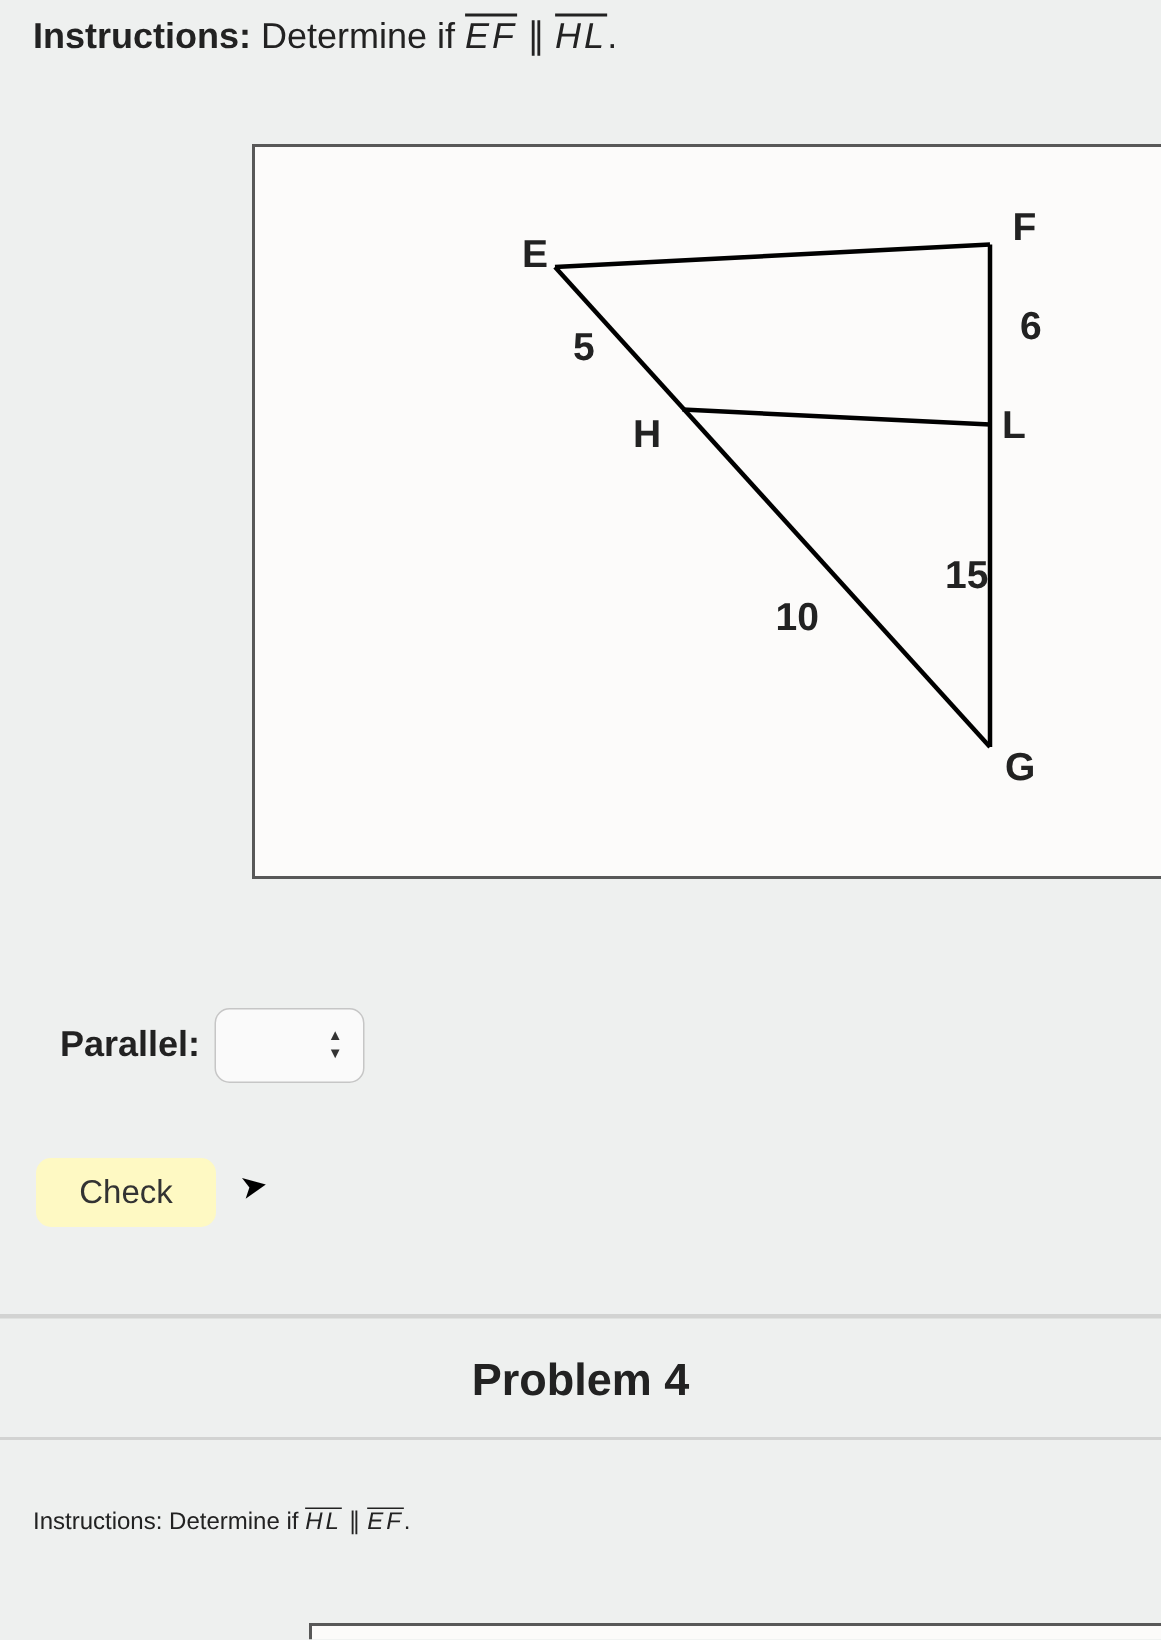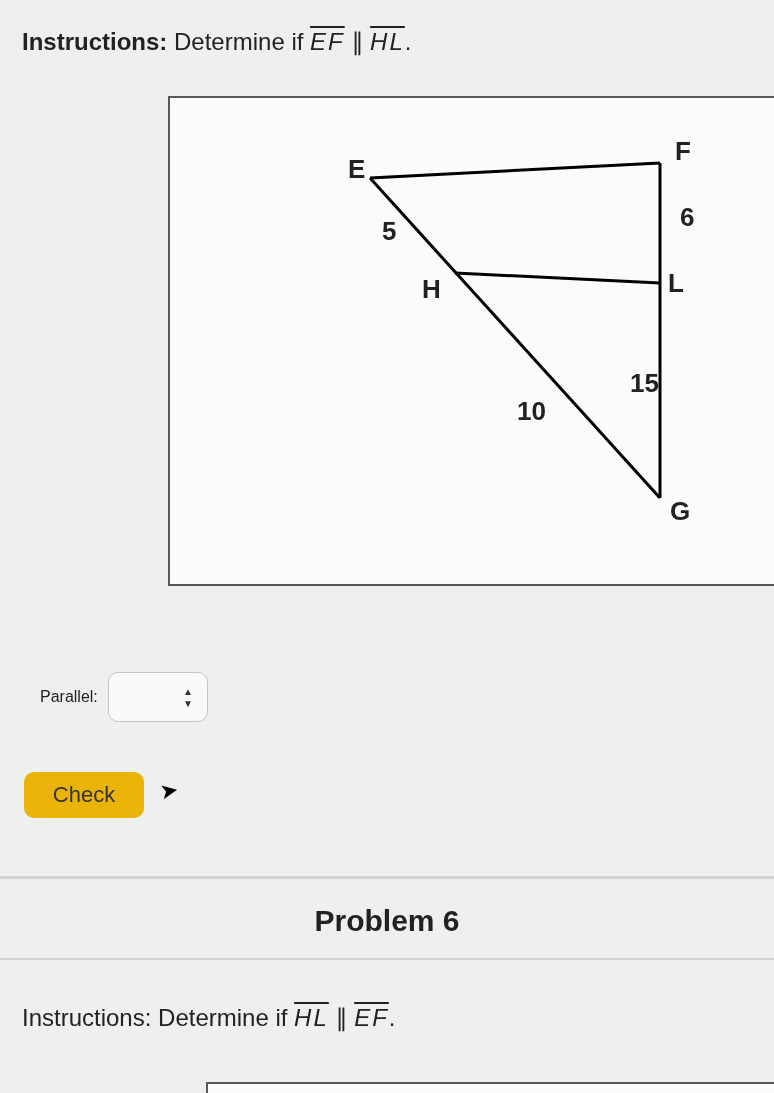--- a/index.html
+++ b/index.html
@@ -10,21 +10,21 @@
     background: #eef0ef;
     color: #222;
     position: relative;
     overflow: hidden;
   }
   .instructions-line {
     position: absolute;
     left: 22px;
     font-size: 24px;
   }
-  .instructions-line.top { top: 28px; }
+  .instructions-line.top { top: 10px; }
   .instructions-line .bold { font-weight: bold; }
   .overline { text-decoration: overline; font-style: italic; letter-spacing: 2px; }
   .diagram-box {
     position: absolute;
     left: 168px;
     top: 96px;
     width: 606px;
     height: 490px;
     background: #fcfbfa;
     border: 2px solid #585858;
@@ -43,22 +43,22 @@
   }
   .answer-row {
     position: absolute;
     left: 40px;
     top: 672px;
     display: flex;
     align-items: center;
     gap: 10px;
   }
   .answer-label {
-    font-size: 16px;
-    font-weight: normal;
+    font-size: 24px;
+    font-weight: bold;
   }
   .parallel-select {
     width: 100px;
     height: 50px;
     border: 1px solid #c6c6c6;
     border-radius: 10px;
     background: #fafafa;
     position: relative;
     display: flex;
     align-items: center;
@@ -75,21 +75,21 @@
     font-size: 10px;
     color: #333;
   }
   .check-button {
     position: absolute;
     left: 24px;
     top: 772px;
     width: 120px;
     height: 46px;
     border-radius: 10px;
-    background: #eab308;
+    background: #fef9c3;
     border: none;
     font-size: 22px;
     color: #333;
     display: flex;
     align-items: center;
     justify-content: center;
     cursor: pointer;
   }
   .cursor {
     position: absolute;
@@ -121,21 +121,21 @@
     left: 0;
     top: 958px;
     width: 774px;
     height: 2px;
     background: #d2d3d2;
   }
   .instructions2 {
     position: absolute;
     left: 22px;
     top: 1004px;
-    font-size: 24px;
+    font-size: 16px;
   }
   .bottom-box-edge {
     position: absolute;
     left: 206px;
     top: 1082px;
     width: 568px;
     height: 11px;
     border-top: 2px solid #585858;
     border-left: 2px solid #585858;
     background: #fcfbfa;
@@ -180,21 +180,21 @@
     </span>
   </div>
 </div>
 
 <div class="check-button">
   <span>Check</span>
 </div>
 <div class="cursor">➤</div>
 
 <div class="problem-divider-top"></div>
-<div class="problem-title">Problem 6</div>
+<div class="problem-title">Problem 4</div>
 <div class="problem-divider-bottom"></div>
 
 <div class="instructions2">
   <span class="bold">Instructions:</span>
   <span>Determine if</span>
   <span class="overline">HL</span>
   <span>∥</span>
   <span class="overline">EF</span><span>.</span>
 </div>
 

